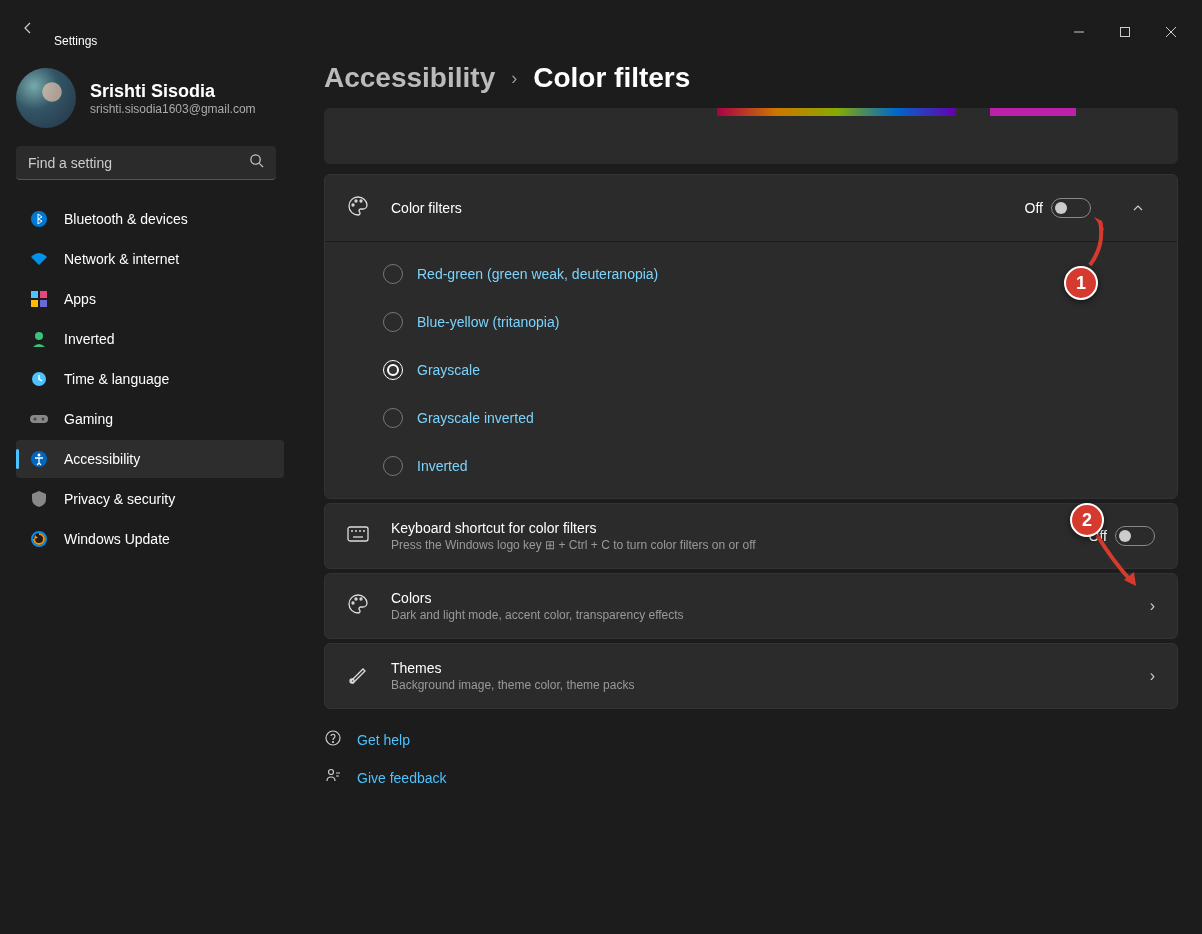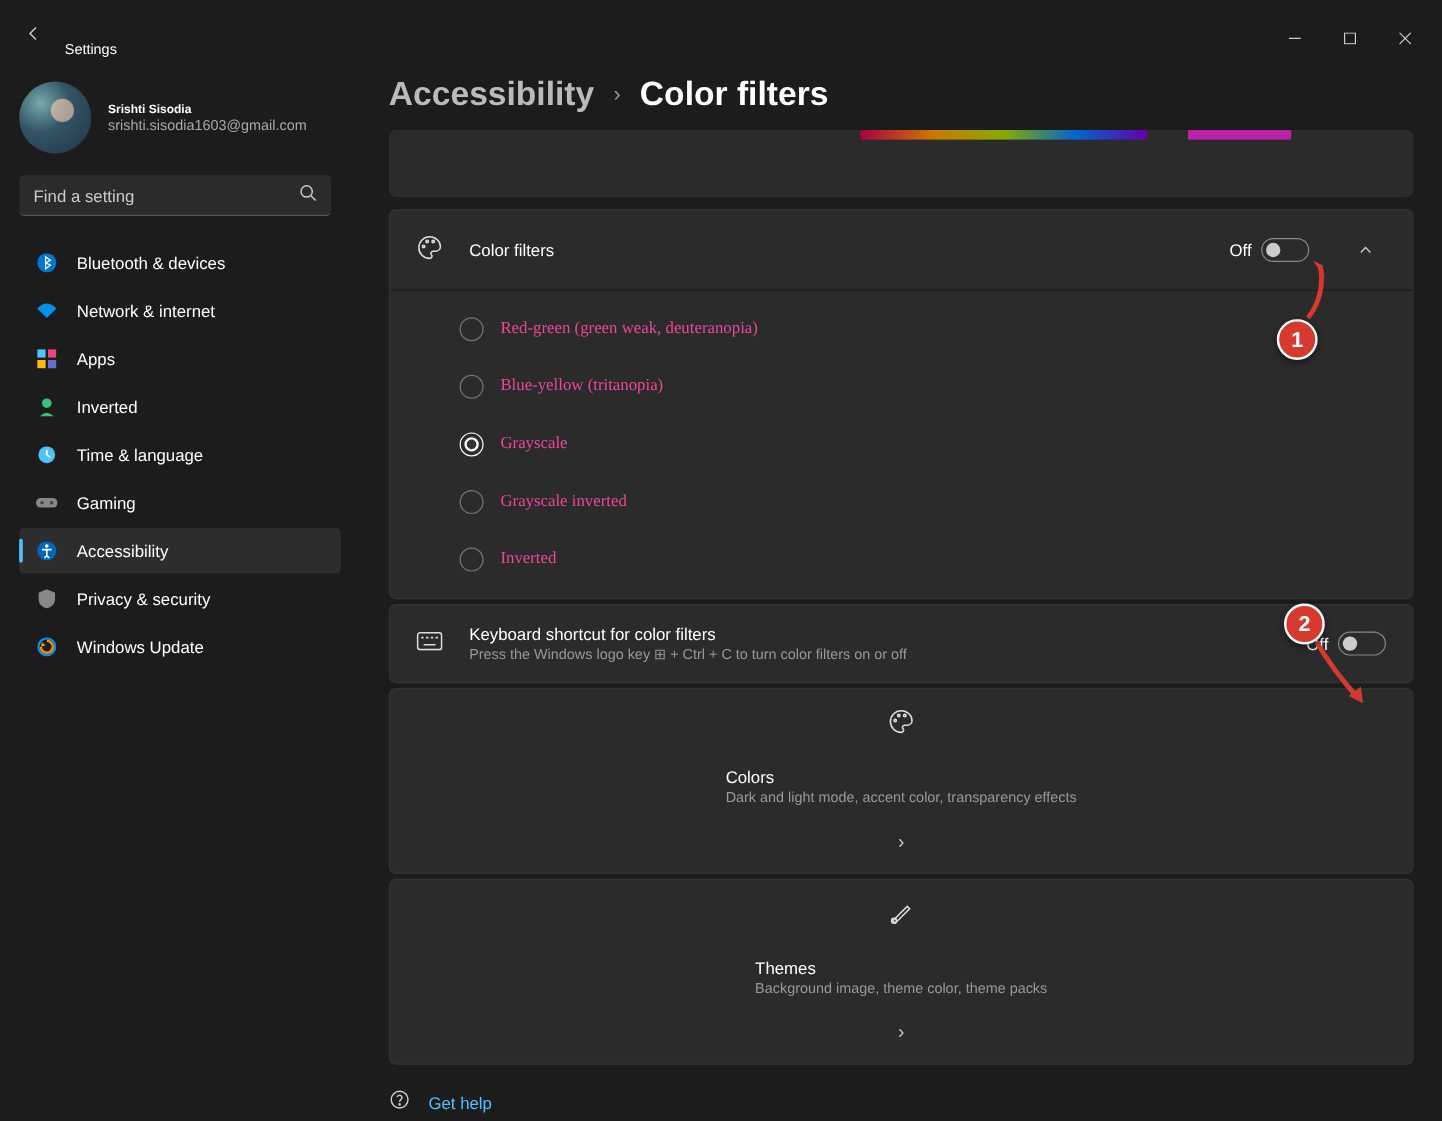--- a/index.html
+++ b/index.html
@@ -10,21 +10,21 @@
 .title { font-size: 12px; color: #fff; margin-left: 6px; }
 .window-controls { margin-left: auto; display: flex; }
 .win-btn { width: 46px; height: 32px; display: flex; align-items: center; justify-content: center; color: #ccc; cursor: pointer; margin-top: -16px; }
 
 .app-body { display: flex; height: calc(100% - 48px); }
 
 .sidebar { width: 300px; padding: 12px 12px 12px 4px; display: flex; flex-direction: column; }
 .profile { display: flex; align-items: center; padding: 8px 12px 18px 12px; gap: 14px; }
 .avatar { width: 60px; height: 60px; border-radius: 50%; background: radial-gradient(circle at 30% 30%, #7aa 0%, #356 40%, #234 100%); flex-shrink: 0; position: relative; overflow: hidden; }
 .avatar::after { content:""; position:absolute; inset:0; background: radial-gradient(circle at 60% 40%, rgba(255,210,180,.6) 0 18%, transparent 20%); }
-.profile-name { font-size: 10px; font-weight: 600; }
+.profile-name { font-size: 18px; font-weight: 600; }
 .profile-email { font-size: 12px; color: #aaa; }
 
 .search { display: flex; align-items: center; background: #2b2b2b; border-radius: 4px; padding: 0 12px; height: 34px; margin: 0 12px 20px 12px; border-bottom: 1px solid #555; }
 .search input { flex: 1; background: transparent; border: none; outline: none; color: #fff; font-size: 14px; }
 .search input::placeholder { color: #ccc; }
 .search-icon { color: #ccc; }
 
 .nav { display: flex; flex-direction: column; gap: 2px; }
 .nav-item { display: flex; align-items: center; gap: 16px; padding: 10px 14px; border-radius: 4px; cursor: pointer; font-size: 14px; margin: 0 4px 0 12px; position: relative; }
 .nav-item.active { background: #2d2d2d; }
@@ -49,24 +49,24 @@
 .toggle-label { font-size: 14px; }
 .toggle { width: 40px; height: 20px; border-radius: 10px; border: 1px solid #888; background: #2b2b2b; position: relative; cursor: pointer; }
 .toggle::after { content:""; position:absolute; width:12px; height:12px; border-radius:50%; background:#ccc; top:3px; left:3px; }
 .expand-btn { width: 34px; height: 34px; display: flex; align-items: center; justify-content: center; color: #ccc; cursor: pointer; border-radius: 4px; margin-left: 8px; }
 
 .radio-list { border-top: 1px solid #1c1c1c; padding: 8px 0; }
 .radio-item { display: flex; align-items: center; gap: 14px; padding: 14px 22px 14px 58px; cursor: pointer; }
 .radio { width: 20px; height: 20px; border-radius: 50%; border: 1px solid #777; flex-shrink: 0; position: relative; }
 .radio.selected::after { content:""; position:absolute; inset:3px; border-radius:50%; background:#333; border: 2px solid #fff; }
 .radio.selected { border-color:#fff; }
-.radio-label { font-size: 14px; color: #ec4899; font-family: Liberation Serif, serif; }
+.radio-label { font-size: 14px; color: #7dd3fc; }
 
 .related-title { font-size: 14px; font-weight: 600; margin: 28px 0 12px 0; }
-.link-card { background: #2b2b2b; border: 1px solid #333; border-radius: 6px; display: flex; align-items: center; padding: 16px 22px; gap: 22px; margin-bottom: 4px; cursor: pointer; flex-direction: column; }
+.link-card { background: #2b2b2b; border: 1px solid #333; border-radius: 6px; display: flex; align-items: center; padding: 16px 22px; gap: 22px; margin-bottom: 4px; cursor: pointer; }
 .link-title { font-size: 14px; }
 .link-sub { font-size: 12px; color: #999; margin-top: 2px; }
 .link-chev { color: #ccc; }
 
 .help-link { display: flex; align-items: center; gap: 11px; padding: 8px 0; cursor: pointer; margin-top: 12px; }
 .help-link .txt { color: #4cc2ff; font-size: 14px; }
 .help-link .ico { color: #ccc; width: 22px; }
 
 .annotation { position: absolute; width: 34px; height: 34px; border-radius: 50%; background: #d63a2e; border: 2px solid #fff; color: #fff; font-weight: bold; font-size: 18px; display: flex; align-items: center; justify-content: center; z-index: 100; box-shadow: 0 2px 6px rgba(0,0,0,.5); }
 .arrow { position: absolute; z-index: 99; }

